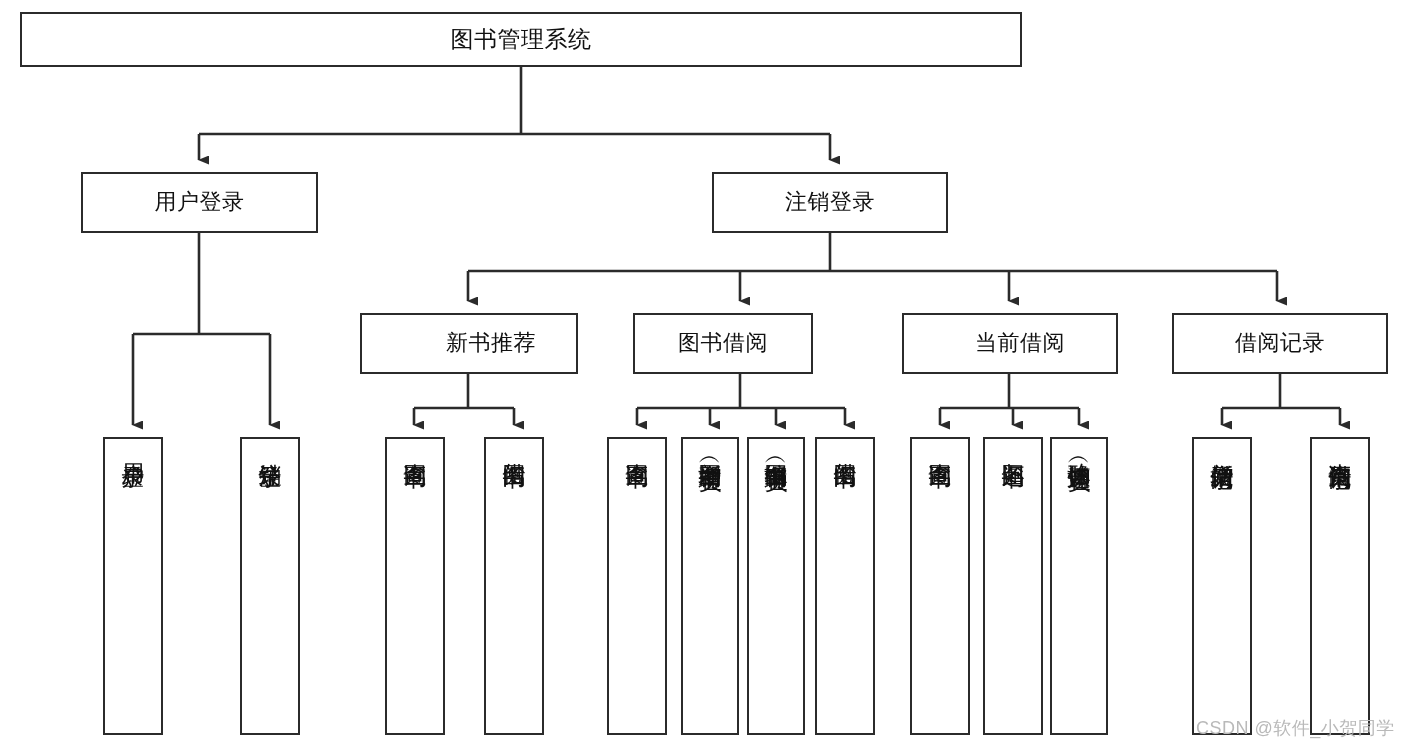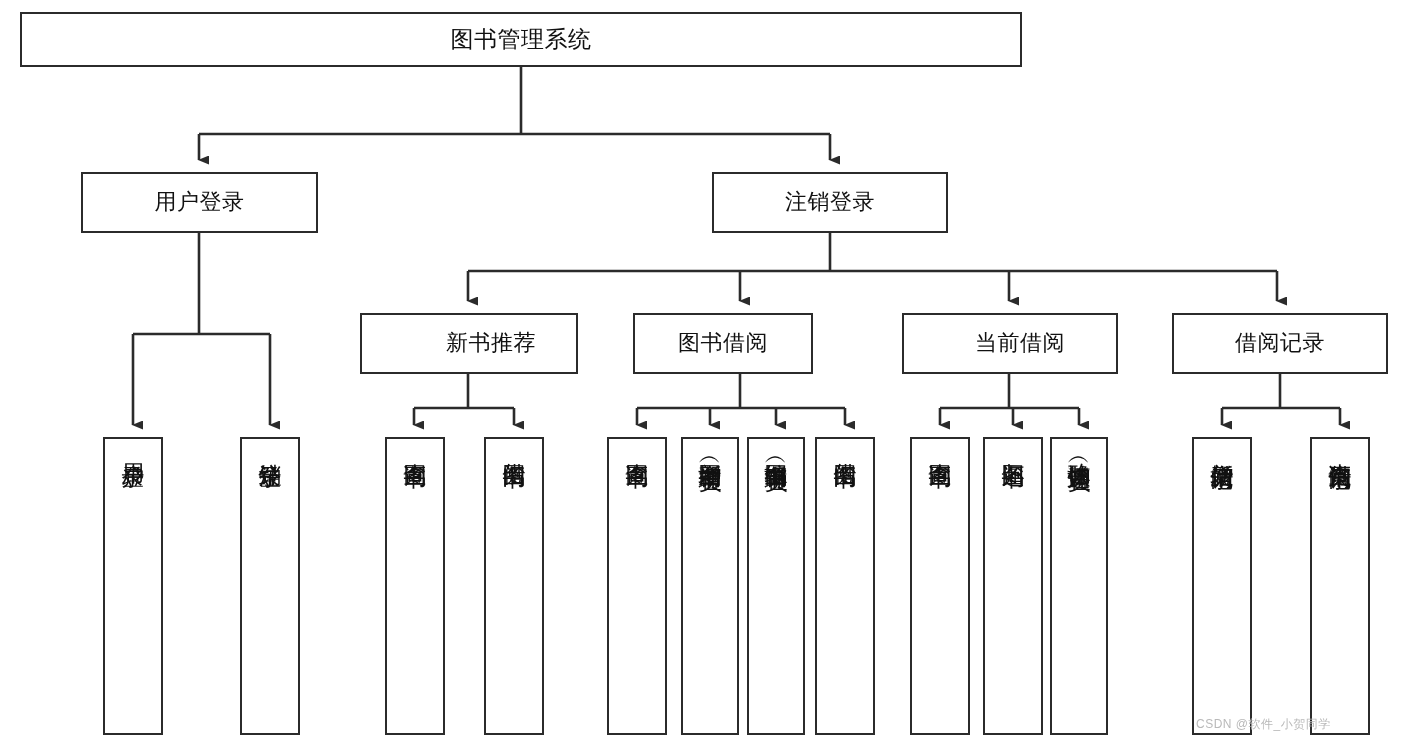--- a/index.html
+++ b/index.html
@@ -54,21 +54,21 @@
     writing-mode: vertical-rl;
     text-orientation: upright;
     font-size: 23px;
     line-height: 1.18;
     letter-spacing: 1px;
     white-space: nowrap;
     color: #111111;
   }
   .watermark {
     position: absolute;
-    font-size: 12px;
+    font-size: 18px;
     color: #b9b9b9;
     white-space: nowrap;
     letter-spacing: 0.5px;
   }
 </style>
 </head>
 <body>
 
 <div id="diagram-canvas">
 

